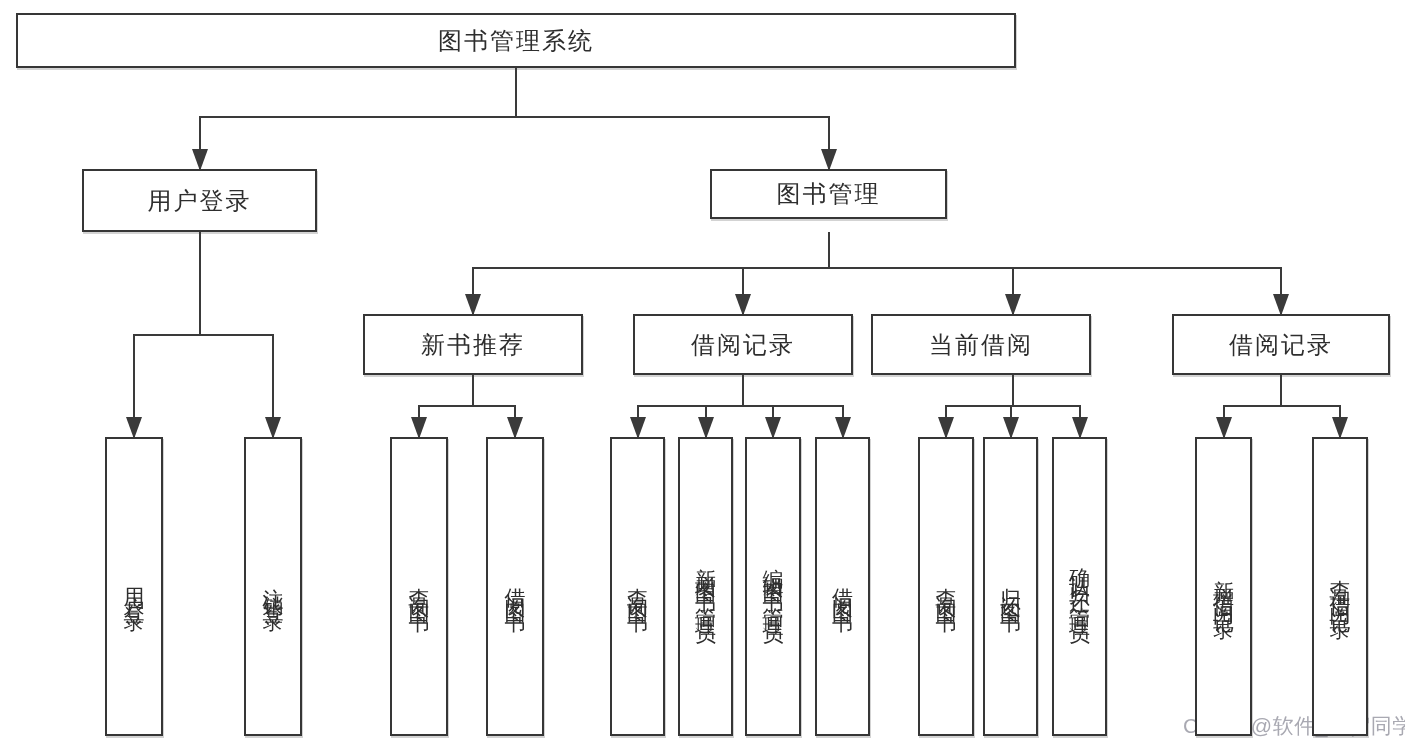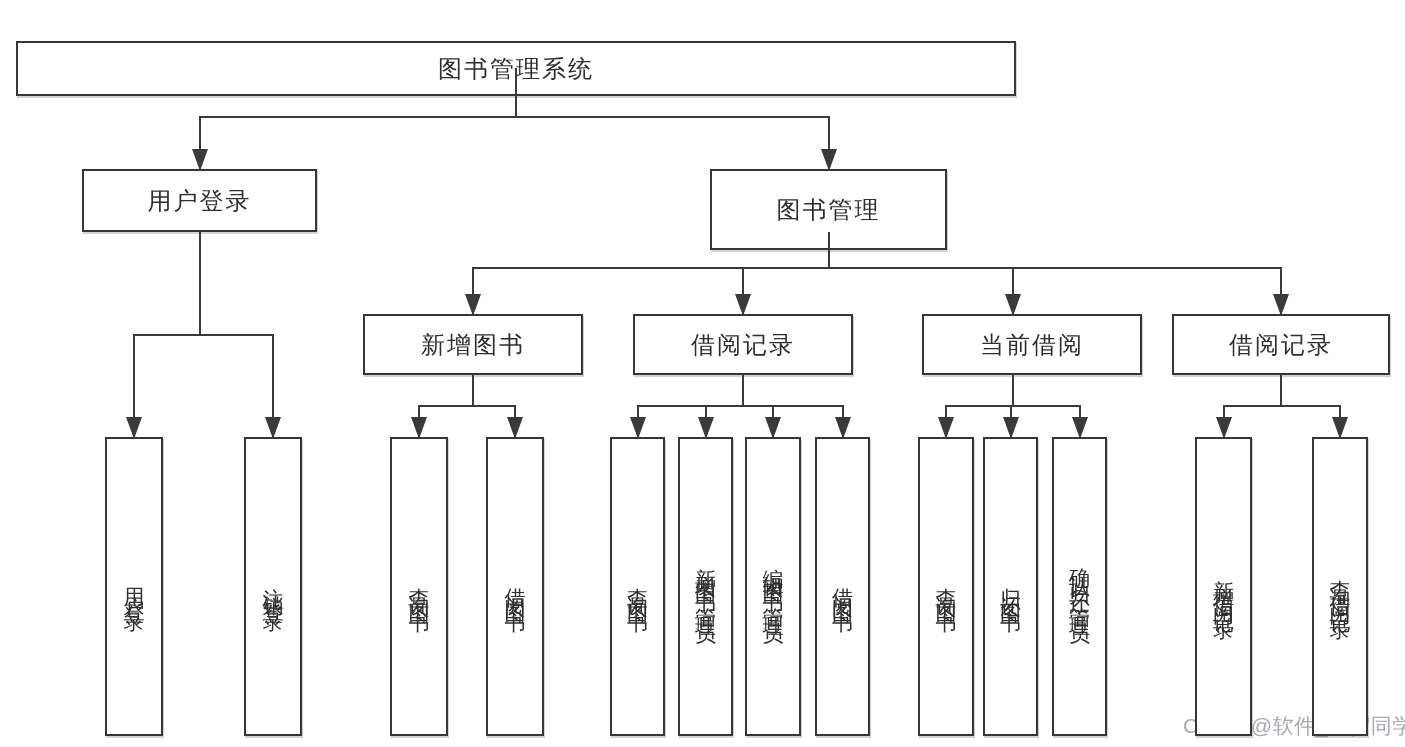--- a/index.html
+++ b/index.html
@@ -32,21 +32,21 @@
     font-size:21px;letter-spacing:0.5px;white-space:nowrap;
     color:var(--watermark,#a9a9b2);
     text-shadow:1px 1px 0 rgba(255,255,255,0.8);
   }
 </style>
 </head>
 <body>
 
 <div class="canvas" id="diagram" style="--bg: #ffffff; --line: #3a3a3a; --box-border: #363636; --box-fill: #ffffff; --text: #2e2e2e; --watermark: #a9a9b2;">
   <div class="watermark">CSDN @软件_小贺同学</div>
-<div class="box h" style="left: 16px; top: 13px; width: 1000px; height: 55px; margin-top: 28px;">
+<div class="box h" style="left: 16px; top: 13px; width: 1000px; height: 55px;">
       <span class="lbl">图书管理系统</span>
     </div>
     <div class="line" style="left: 515px; top: 68px; width: 2px; height: 49px;"></div>
     <div class="line" style="left: 198.5px; top: 116px; width: 631px; height: 2px;"></div>
     <div class="line" style="left: 198.5px; top: 117px; width: 2px; height: 52px;"></div>
     <div class="arrow" style="left: 191.5px; top: 149px;"></div>
     <div class="box h" style="left: 82px; top: 169px; width: 235px; height: 63px;">
       <span class="lbl">用户登录</span>
     </div>
     <div class="line" style="left: 198.5px; top: 232px; width: 2px; height: 103px;"></div>
@@ -56,29 +56,29 @@
     <div class="box v" style="left: 105px; top: 437px; width: 58px; height: 299px;">
       <span class="lbl">用户登录</span>
     </div>
     <div class="line" style="left: 272px; top: 335px; width: 2px; height: 102px;"></div>
     <div class="arrow" style="left: 265px; top: 417px;"></div>
     <div class="box v" style="left: 244px; top: 437px; width: 58px; height: 299px;">
       <span class="lbl">注销登录</span>
     </div>
     <div class="line" style="left: 827.5px; top: 117px; width: 2px; height: 52px;"></div>
     <div class="arrow" style="left: 820.5px; top: 149px;"></div>
-    <div class="box h" style="left: 710px; top: 169px; width: 237px; height: 81px;">
+    <div class="box h" style="left: 710px; top: 169px; width: 237px; height: 50px;">
       <span class="lbl">图书管理</span>
     </div>
     <div class="line" style="left: 827.5px; top: 232px; width: 2px; height: 36px;"></div>
     <div class="line" style="left: 472px; top: 267px; width: 810px; height: 2px;"></div>
     <div class="line" style="left: 472px; top: 268px; width: 2px; height: 46px;"></div>
     <div class="arrow" style="left: 465px; top: 294px;"></div>
     <div class="box h" style="left: 363px; top: 314px; width: 220px; height: 61px;">
-      <span class="lbl">新增图书</span>
+      <span class="lbl">新书推荐</span>
     </div>
     <div class="line" style="left: 472px; top: 375px; width: 2px; height: 31px;"></div>
     <div class="line" style="left: 418px; top: 405px; width: 98px; height: 2px;"></div>
     <div class="line" style="left: 418px; top: 406px; width: 2px; height: 31px;"></div>
     <div class="arrow" style="left: 411px; top: 417px;"></div>
     <div class="box v" style="left: 390px; top: 437px; width: 58px; height: 299px;">
       <span class="lbl">查询图书</span>
     </div>
     <div class="line" style="left: 514px; top: 406px; width: 2px; height: 31px;"></div>
     <div class="arrow" style="left: 507px; top: 417px;"></div>
@@ -107,21 +107,21 @@
     <div class="box v" style="left: 745px; top: 437px; width: 56px; height: 299px;">
       <span class="lbl">编辑图书（管理员）</span>
     </div>
     <div class="line" style="left: 841.5px; top: 406px; width: 2px; height: 31px;"></div>
     <div class="arrow" style="left: 834.5px; top: 417px;"></div>
     <div class="box v" style="left: 815px; top: 437px; width: 55px; height: 299px;">
       <span class="lbl">借阅图书</span>
     </div>
     <div class="line" style="left: 1012px; top: 268px; width: 2px; height: 46px;"></div>
     <div class="arrow" style="left: 1005px; top: 294px;"></div>
-    <div class="box h" style="left: 922px; top: 314px; width: 220px; height: 61px;">
+    <div class="box h" style="left: 871px; top: 314px; width: 220px; height: 61px;">
       <span class="lbl">当前借阅</span>
     </div>
     <div class="line" style="left: 1012px; top: 375px; width: 2px; height: 31px;"></div>
     <div class="line" style="left: 945px; top: 405px; width: 135.5px; height: 2px;"></div>
     <div class="line" style="left: 945px; top: 406px; width: 2px; height: 31px;"></div>
     <div class="arrow" style="left: 938px; top: 417px;"></div>
     <div class="box v" style="left: 918px; top: 437px; width: 56px; height: 299px;">
       <span class="lbl">查询图书</span>
     </div>
     <div class="line" style="left: 1009.5px; top: 406px; width: 2px; height: 31px;"></div>

